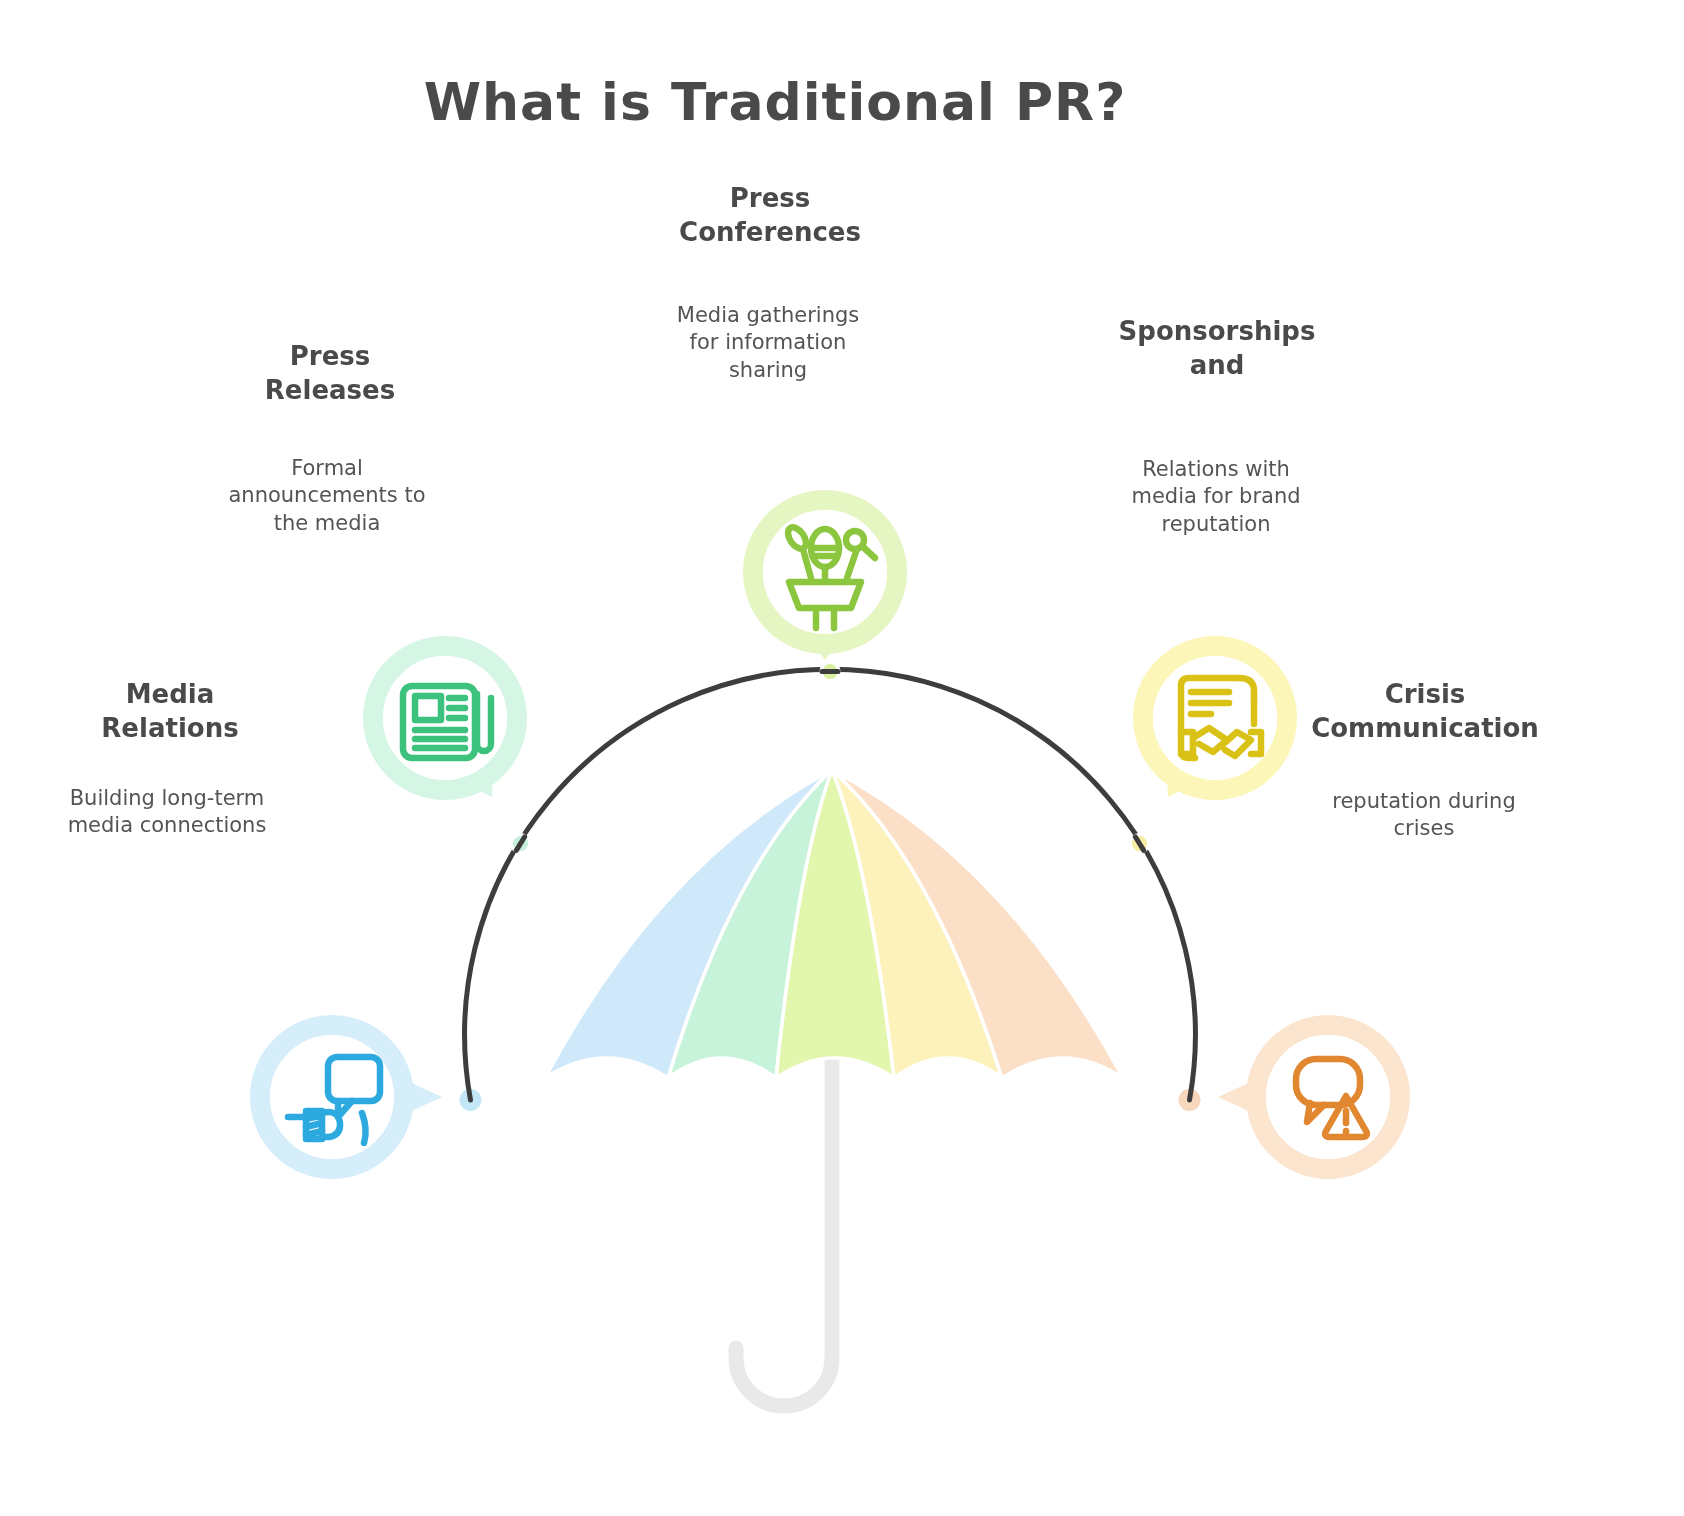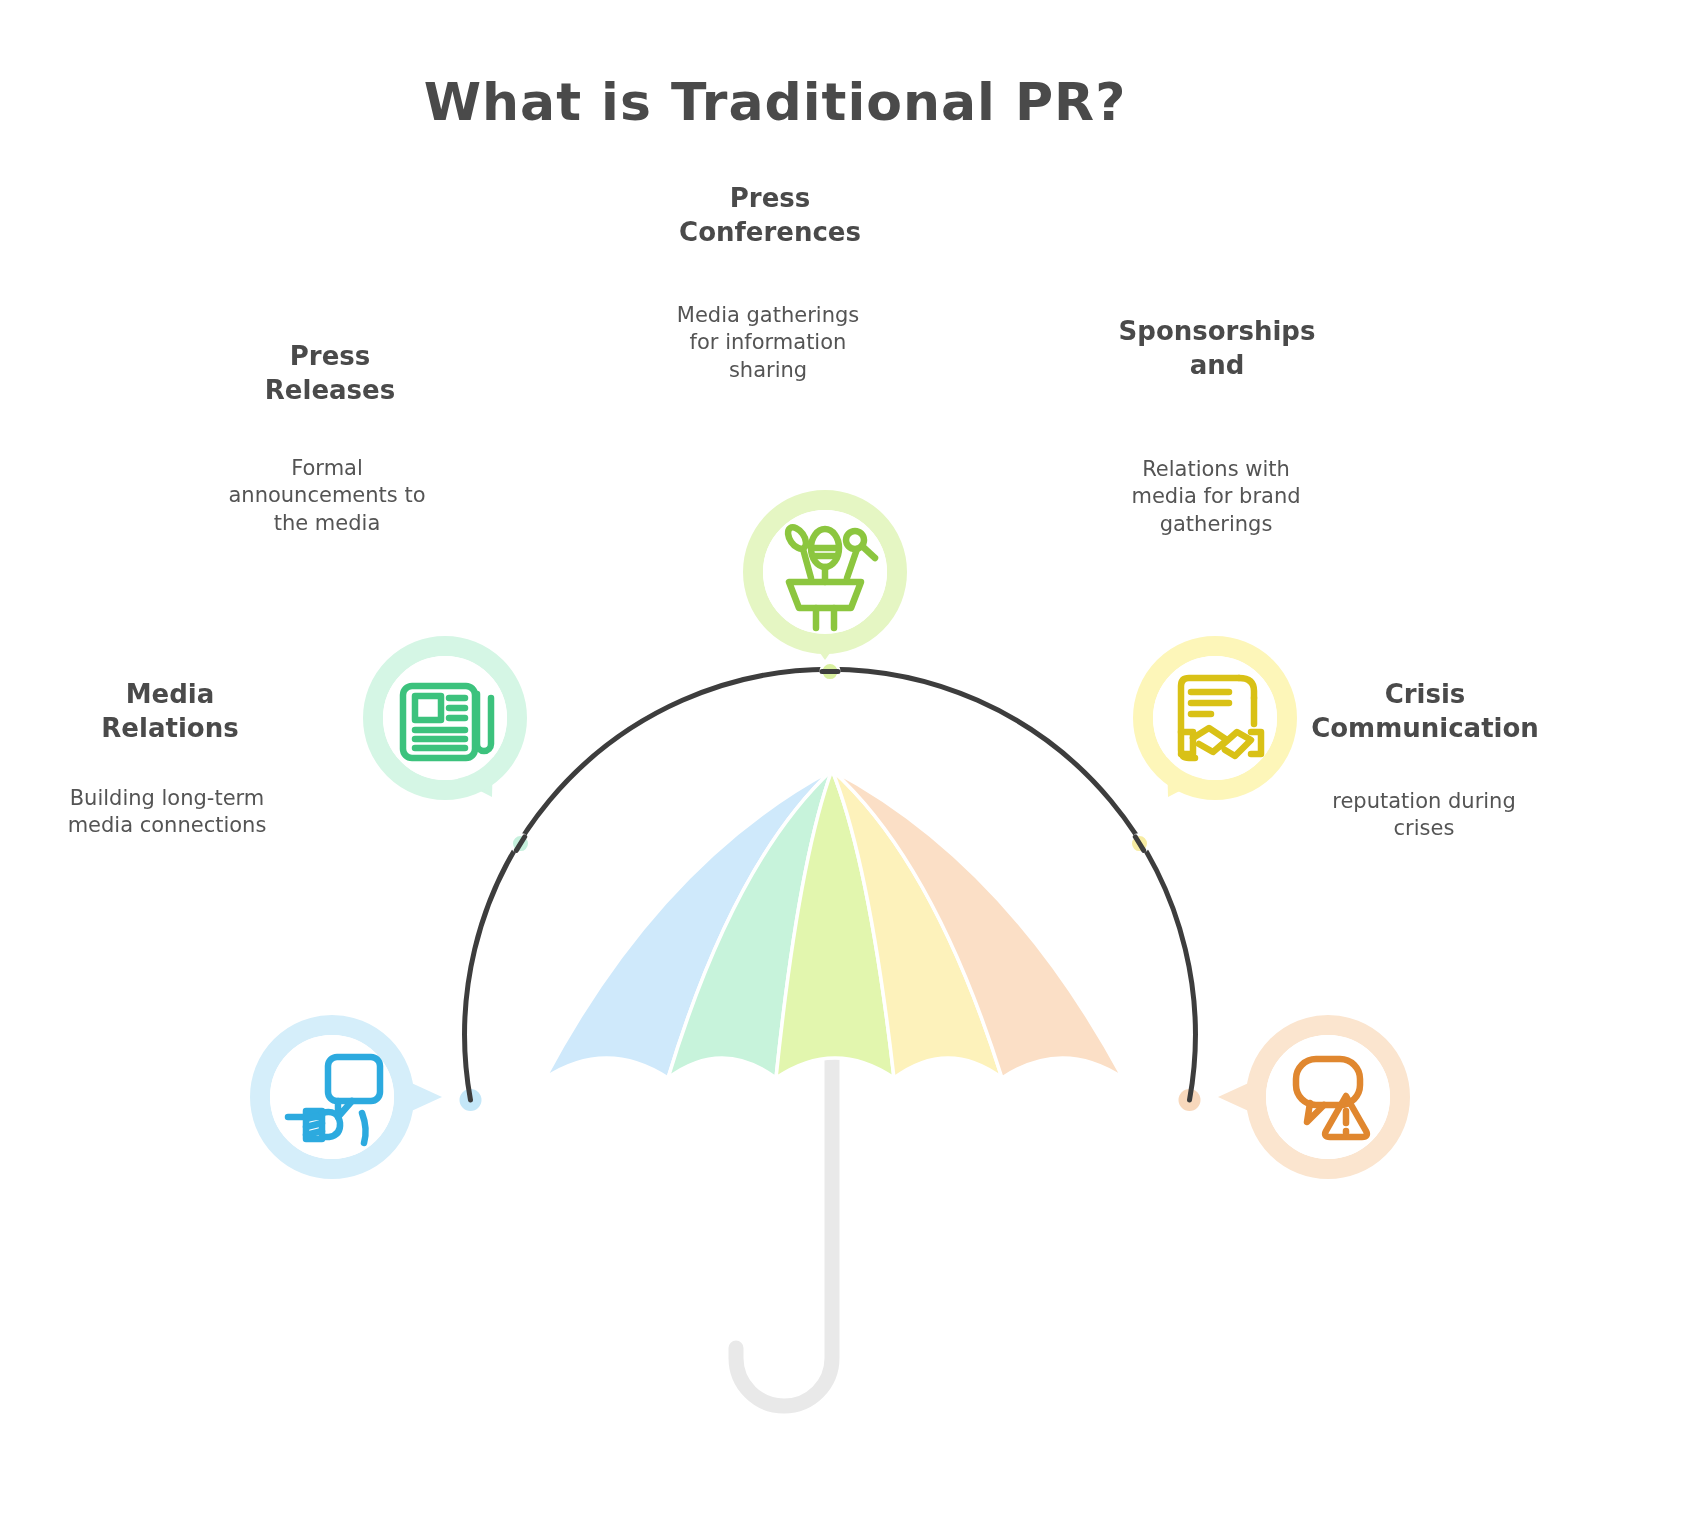--- a/index.html
+++ b/index.html
@@ -148,21 +148,21 @@
     <div class="dline">the media</div>
   </div>
 
   <div class="tblock" style="left:1007px;top:295px;width:420px;margin-top:20px;">
     <div class="hline">Sponsorships</div>
     <div class="hline">and</div>
   </div>
   <div class="tblock" style="left:1006px;top:456px;width:420px;">
     <div class="dline">Relations with</div>
     <div class="dline">media for brand</div>
-    <div class="dline">gatherings</div>
+    <div class="dline">reputation</div>
   </div>
 
   <div class="tblock" style="left:-20px;top:678px;width:380px;">
     <div class="hline">Media</div>
     <div class="hline">Relations</div>
   </div>
   <div class="tblock" style="left:-23px;top:785px;width:380px;">
     <div class="dline">Building long-term</div>
     <div class="dline">media connections</div>
   </div>

